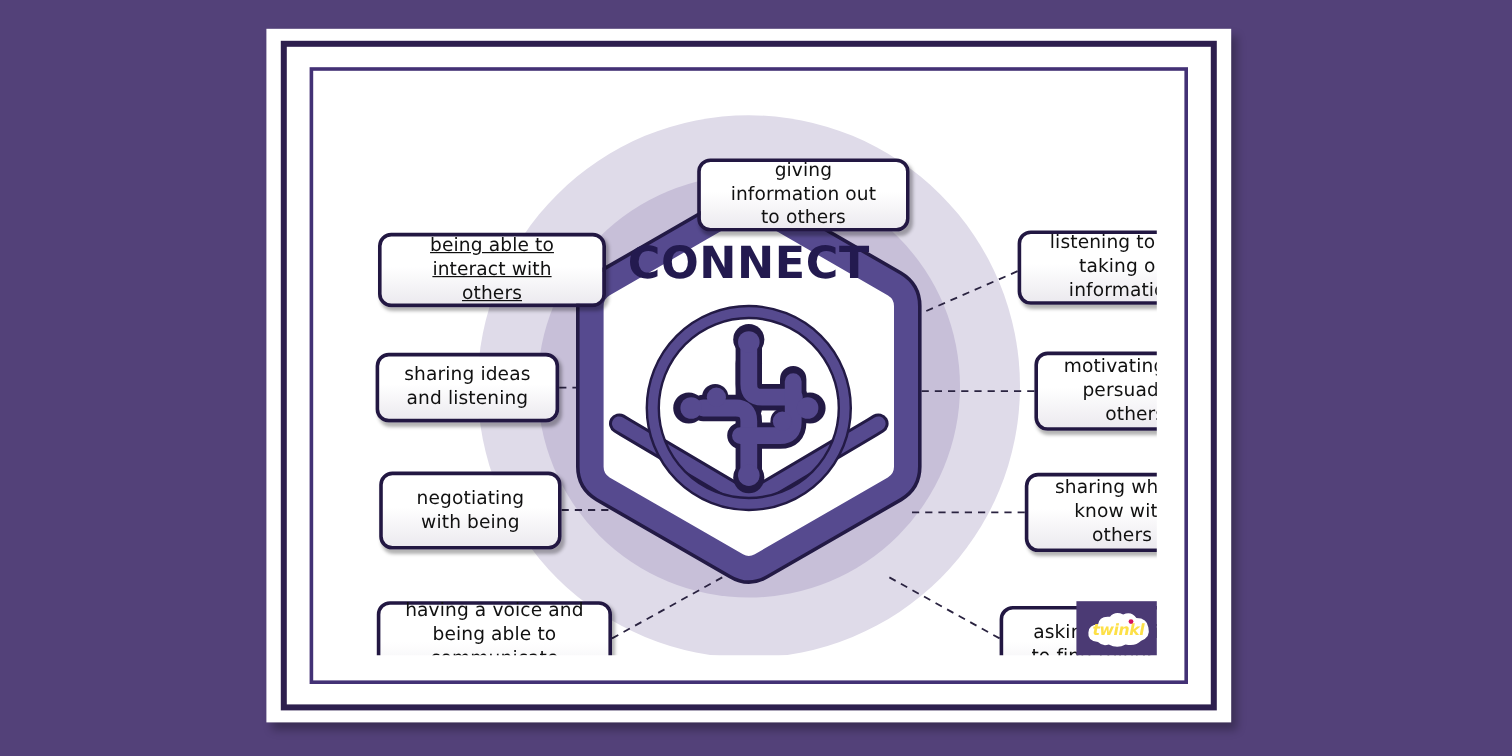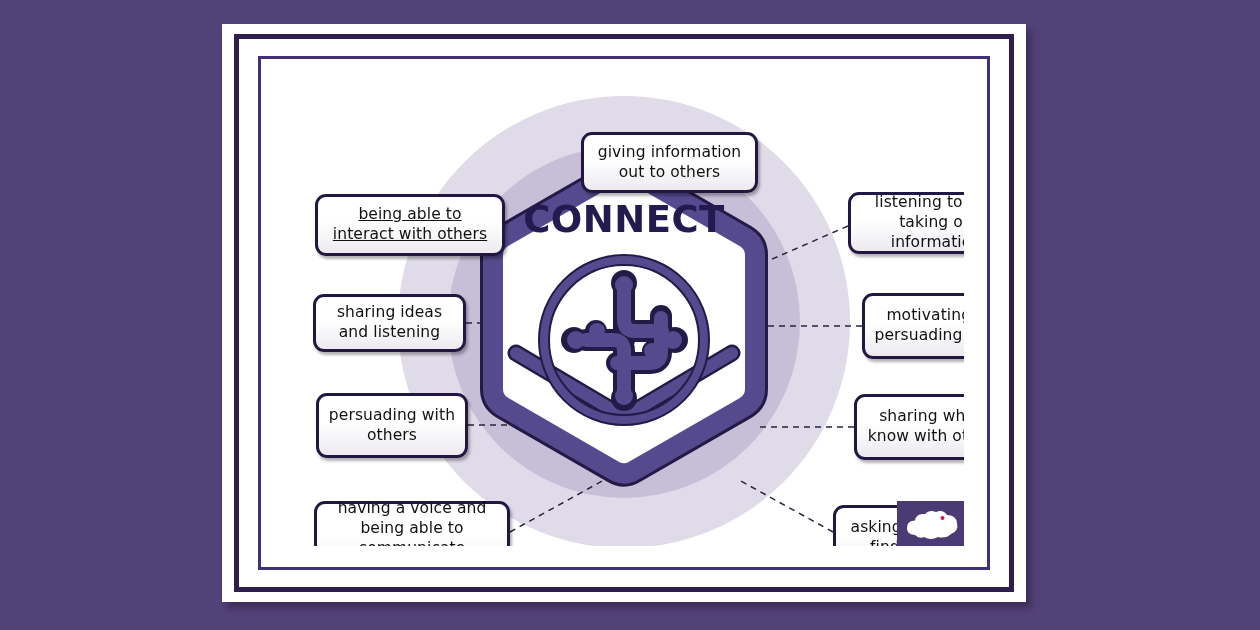--- a/index.html
+++ b/index.html
@@ -60,21 +60,21 @@
     border:3px solid #221742;
     border-radius:11px;
     background:linear-gradient(180deg,#ffffff 0%,#ffffff 45%,#eceaef 100%);
     box-shadow:2px 3px 3px rgba(0,0,0,.30);
     color:#111111;
     font-family:"DejaVu Sans", sans-serif;
     font-size:15.5px;
     line-height:1.28;
     text-align:center;
     display:flex;align-items:center;justify-content:center;
-    padding:5px 9px;
+    padding:5px 19px;
     letter-spacing:.1px;
   }
   .label-box span{display:block;width:100%;}
 
   
   #label-giving      {left:297px;  top:52px;  width:177px; height:61px;}
   #label-listening   {left:564px;  top:112px; width:176px; height:62px;}
   #label-motivating  {left:578px;  top:213px; width:168px; height:66px;}
   #label-sharing-know{left:570px;  top:314px; width:162px; height:66px;}
   #label-asking      {left:549px;  top:425px; width:188px; height:66px;}
@@ -90,21 +90,21 @@
     display:flex;align-items:center;justify-content:center;
   }
   #twinkl-cloud{
     position:relative;width:58px;height:34px;
   }
   #twinkl-text{
     position:absolute;left:0;top:0;width:100%;height:100%;
     display:flex;align-items:center;justify-content:center;
     font-family:"DejaVu Sans", sans-serif;
     font-size:13px;font-weight:700;font-style:italic;
-    color:#ffffff;letter-spacing:-.3px;
+    color:#fde047;letter-spacing:-.3px;
     z-index:3;
   }
 </style>
 </head>
 <body>
 
 <div id="stage">
 
   <div id="sheet">
     <div id="sheet-border-outer">
@@ -213,21 +213,21 @@
 
           <div class="label-box" id="label-being-able">
             <span>being able to interact with others</span>
           </div>
 
           <div class="label-box" id="label-sharing-idea">
             <span>sharing ideas and listening</span>
           </div>
 
           <div class="label-box" id="label-negotiating">
-            <span>persuading with others</span>
+            <span>negotiating with being</span>
           </div>
 
           <div class="label-box" id="label-having">
             <span>having a voice and being able to communicate opinions</span>
           </div>
 
           <div id="twinkl-badge">
             <div id="twinkl-cloud">
               <svg viewBox="0 0 116 68" width="58" height="34" style="position:absolute;left:0;top:0;z-index:1;">
                 <path d="M24 54 Q6 52 8 38 Q9 25 24 25 Q26 10 44 12 Q52 2 66 8 Q80 2 88 14 Q106 14 108 30 Q112 46 96 52 Q86 62 70 58 Q56 66 42 58 Q32 62 24 54 Z" fill="#ffffff"></path>

